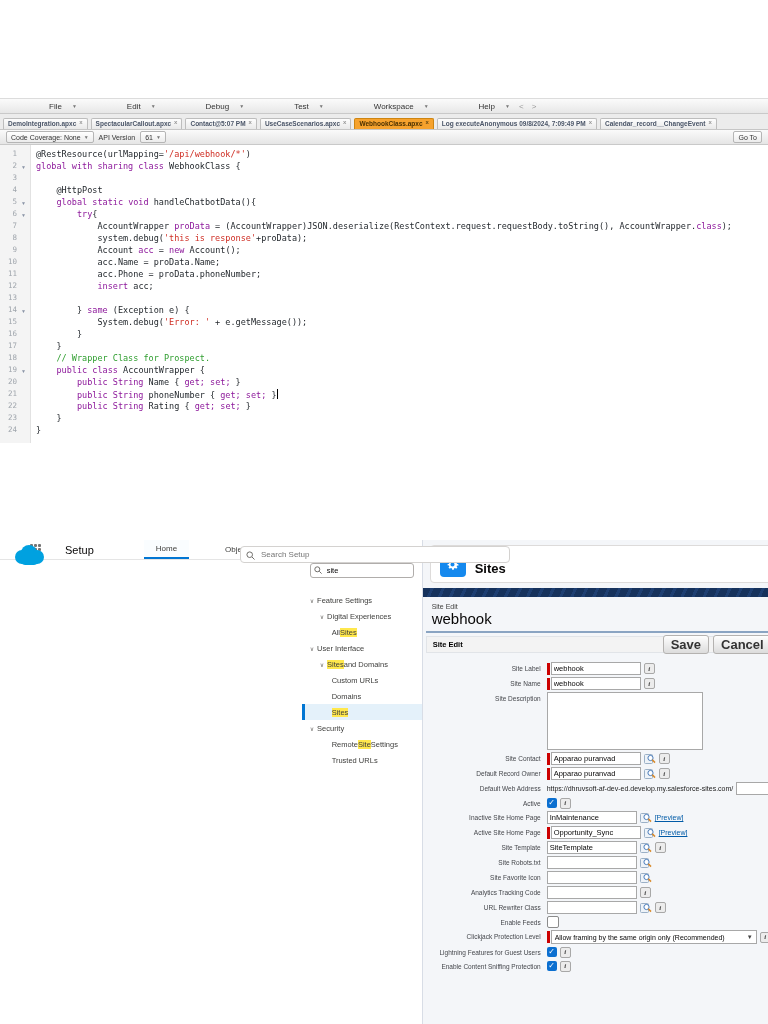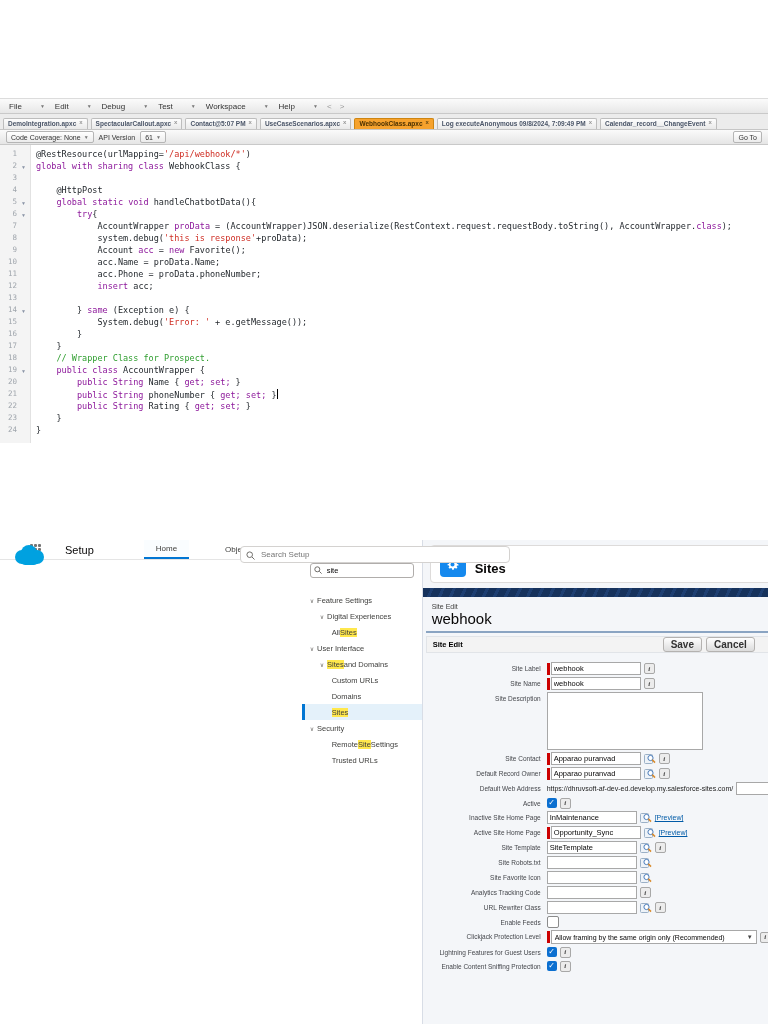--- a/index.html
+++ b/index.html
@@ -3,21 +3,21 @@
 <meta charset="utf-8">
 <style>
   html,body{margin:0;padding:0;}
   body{width:768px;height:1024px;position:relative;overflow:hidden;background:#fff;
        font-family:"Liberation Sans",sans-serif;}
 
   
   #console{position:absolute;top:98px;left:0;right:0;}
   .menubar{height:14px;display:flex;align-items:center;background:linear-gradient(#fbfbfb,#e7e7e7);
            border-top:1px solid #dcdcdc;border-bottom:1px solid #c9c9c9;padding-left:4px;font-size:8px;color:#333;}
-  .menu-item{padding:0 5px;display:flex;align-items:center;gap:18px;cursor:default;}
+  .menu-item{padding:0 5px;display:flex;align-items:center;gap:10px;cursor:default;margin-left:40px;}
   .mcaret{font-size:5px;color:#777;}
   .navarrow{color:#999;padding:0 4px;font-size:8px;}
   .tabstrip{display:flex;align-items:flex-end;background:#ececec;border-bottom:1px solid #c6c6c6;
             padding:2px 2px 0 3px;height:13px;white-space:nowrap;overflow:hidden;}
   .tab{display:flex;align-items:center;background:linear-gradient(#fdfdfd,#e9e9e9);border:1px solid #bdbdbd;
        border-bottom:none;border-radius:2px 2px 0 0;padding:1px 4px 2px 4px;margin-right:3px;
        font-size:6.5px;font-weight:bold;color:#4a5568;}
   .tab.active{background:#f6a22d;border-color:#cd8512;color:#4a3000;}
   .tclose{font-size:6px;color:#999;margin-left:3px;position:relative;top:-2px;}
   .tab.active .tclose{color:#6b4a12;}
@@ -84,21 +84,21 @@
   .rec-label{font-size:7px;color:#3e3e3c;}
   .rec-name{font-size:15px;color:#080707;}
   .helplink{position:absolute;right:10px;top:10px;font-size:7px;color:#015ba7;display:flex;gap:3px;align-items:center;}
   .helpq{width:9px;height:9px;border-radius:50%;background:#f49a28;color:#fff;font-size:7px;font-weight:bold;
          display:flex;align-items:center;justify-content:center;}
   .pgdivider{border-top:2px solid #8aa4c2;margin:0 3px;}
   .sectionbar{margin:3px 3px 0 3px;background:#f3f3f3;border:1px solid #e1e4e8;height:15px;display:flex;
               align-items:center;position:relative;}
   .stitle{font-size:7.5px;font-weight:bold;color:#000;margin-left:6px;}
   .btns{position:absolute;left:236px;display:flex;gap:4px;}
-  .sfbtn{font-size:10px;font-weight:bold;color:#333;background:linear-gradient(#fefefe,#dcdcdc);
+  .sfbtn{font-size:13px;font-weight:bold;color:#333;background:linear-gradient(#fefefe,#dcdcdc);
          border:1px solid #b4b2b0;border-radius:3px;padding:1px 7px;cursor:pointer;
          font-family:"Liberation Sans",sans-serif;}
   .form{margin-top:9px;}
   .frow{display:flex;margin-bottom:2px;min-height:12px;}
   .flabel{width:118px;flex:none;text-align:right;font-size:6.5px;color:#44464b;padding-right:6px;
           padding-top:2px;line-height:1.4;}
   .fctl{display:flex;align-items:center;gap:3px;flex-wrap:nowrap;}
   .reqbar{width:3px;height:12px;background:#c00;margin-right:-2px;flex:none;}
   .finput{height:11px;border:1px solid #a8a8a8;font-size:7.5px;padding:0 2px;width:84px;background:#fff;
           color:#080707;font-family:"Liberation Sans",sans-serif;}
@@ -232,21 +232,21 @@
         <span class="ct"><span class="c-p">            AccountWrapper </span><span class="c-k">proData</span><span class="c-p"> = (AccountWrapper)JSON.deserialize(RestContext.request.requestBody.toString(), AccountWrapper.</span><span class="c-k">class</span><span class="c-p">);</span></span>
       </div>
       <div class="cl">
         <span class="ln">8</span>
         <span class="fold"></span>
         <span class="ct"><span class="c-p">            system.debug(</span><span class="c-s">'this is response'</span><span class="c-p">+proData);</span></span>
       </div>
       <div class="cl">
         <span class="ln">9</span>
         <span class="fold"></span>
-        <span class="ct"><span class="c-p">            Account </span><span class="c-k">acc</span><span class="c-p"> = </span><span class="c-k">new</span><span class="c-p"> Favorite();</span></span>
+        <span class="ct"><span class="c-p">            Account </span><span class="c-k">acc</span><span class="c-p"> = </span><span class="c-k">new</span><span class="c-p"> Account();</span></span>
       </div>
       <div class="cl">
         <span class="ln">10</span>
         <span class="fold"></span>
         <span class="ct"><span class="c-p">            acc.Name = proData.Name;</span></span>
       </div>
       <div class="cl">
         <span class="ln">11</span>
         <span class="fold"></span>
         <span class="ct"><span class="c-p">            acc.Phone = proData.phoneNumber;</span></span>

